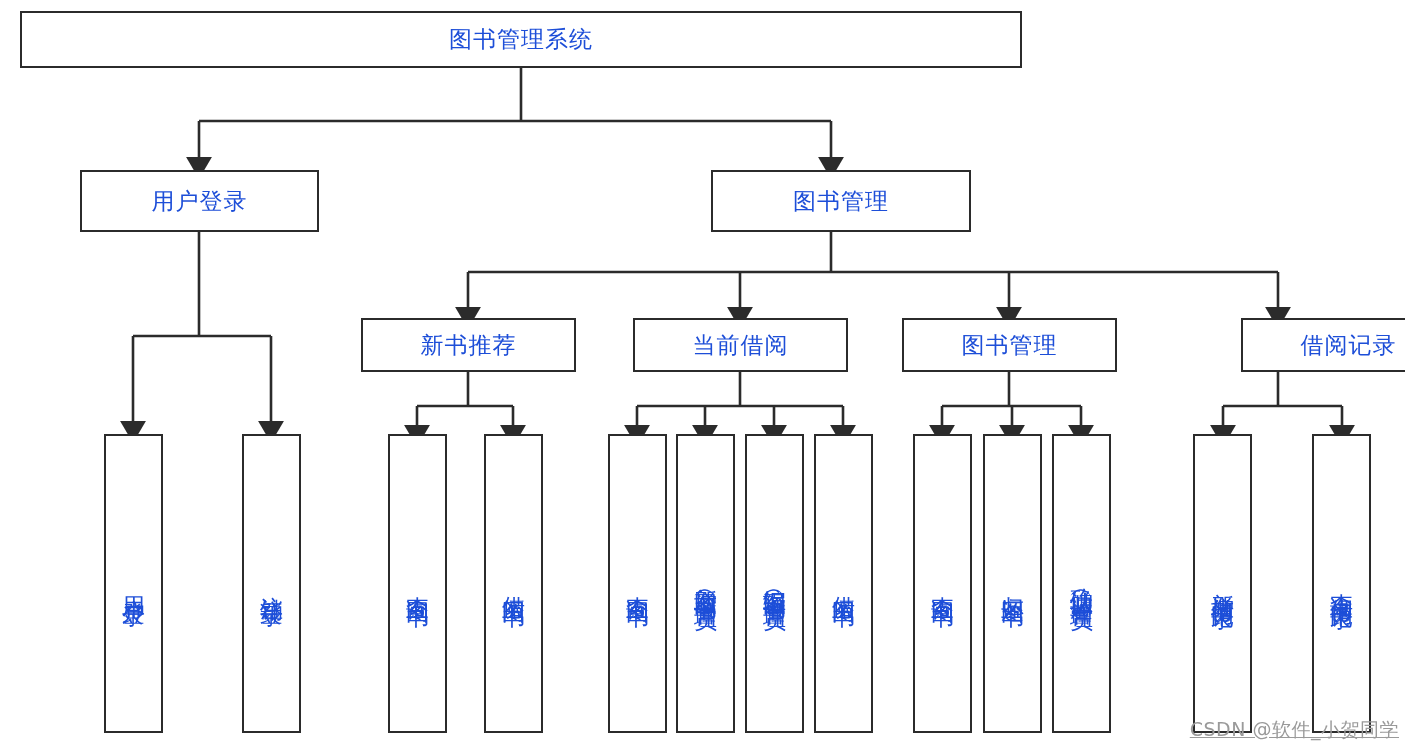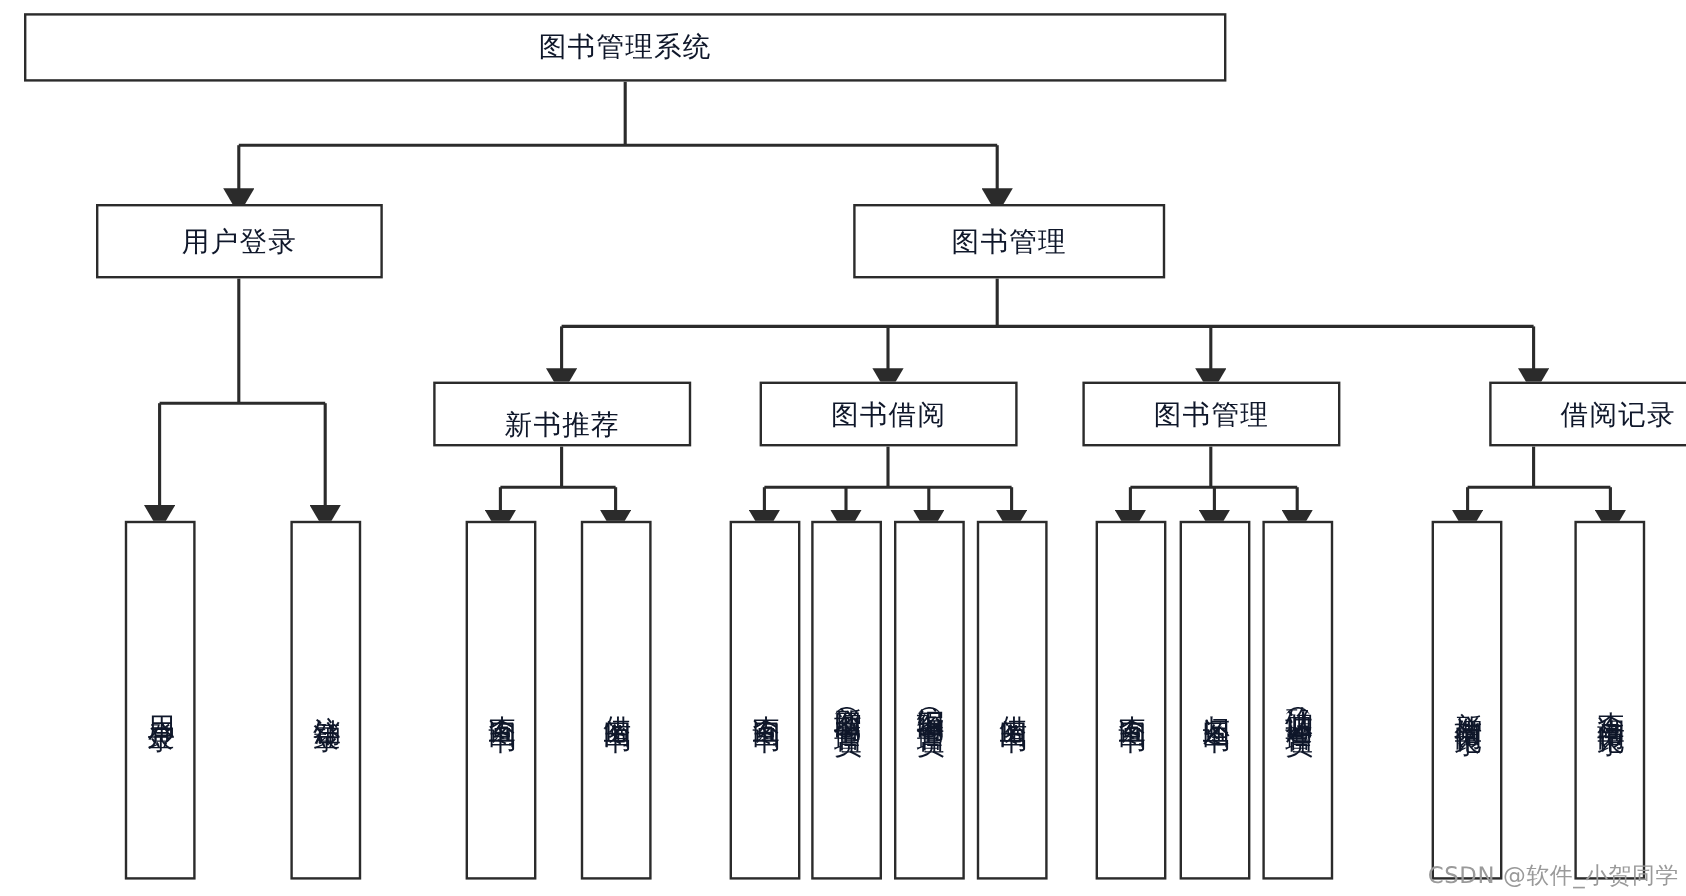--- a/index.html
+++ b/index.html
@@ -25,21 +25,21 @@
     height: 747px;
   }
   .node {
     position: absolute;
     box-sizing: border-box;
     background: #ffffff;
     border: 2px solid #2b2b2b;
     display: flex;
     align-items: center;
     justify-content: center;
-    color: #0f172a;
+    color: #1d4ed8;
     z-index: 2;
   }
   .node.horiz {
     font-size: 23px;
     letter-spacing: 1px;
   }
   .node.vert {
     writing-mode: vertical-rl;
     text-orientation: upright;
     font-size: 23px;
@@ -54,20 +54,21 @@
   }
   .watermark {
     position: absolute;
     right: 6px;
     bottom: 4px;
     font-size: 19px;
     color: #9a9a9a;
     z-index: 3;
     white-space: nowrap;
     letter-spacing: 0.5px;
+    text-decoration: underline;
   }
 </style>
 </head>
 <body>
 
 <div id="canvas">
 
   <svg id="edges" viewBox="0 0 1405 747" xmlns="http://www.w3.org/2000/svg">
     <defs>
       <marker id="arrow" markerWidth="9" markerHeight="10" refX="1.2" refY="5" orient="auto" markerUnits="strokeWidth">
@@ -122,25 +123,25 @@
     <span class="label">图书管理系统</span>
   </div>
 
   <div class="node horiz" style="left:80px; top:170px; width:239px; height:62px;">
     <span class="label">用户登录</span>
   </div>
   <div class="node horiz" style="left:711px; top:170px; width:260px; height:62px;">
     <span class="label">图书管理</span>
   </div>
 
-  <div class="node horiz" style="left:361px; top:318px; width:215px; height:54px;align-items:flex-end;">
+  <div class="node horiz" style="left:361px; top:318px; width:215px; height:54px;">
     <span class="label">新书推荐</span>
   </div>
   <div class="node horiz" style="left:633px; top:318px; width:215px; height:54px;">
-    <span class="label">图书借阅</span>
+    <span class="label">当前借阅</span>
   </div>
   <div class="node horiz" style="left:902px; top:318px; width:215px; height:54px;">
     <span class="label">图书管理</span>
   </div>
   <div class="node horiz" style="left:1241px; top:318px; width:215px; height:54px;">
     <span class="label">借阅记录</span>
   </div>
 
   <div class="node vert" style="left:104px; top:434px; width:59px; height:299px;">
     <span class="label">用户登录</span>

